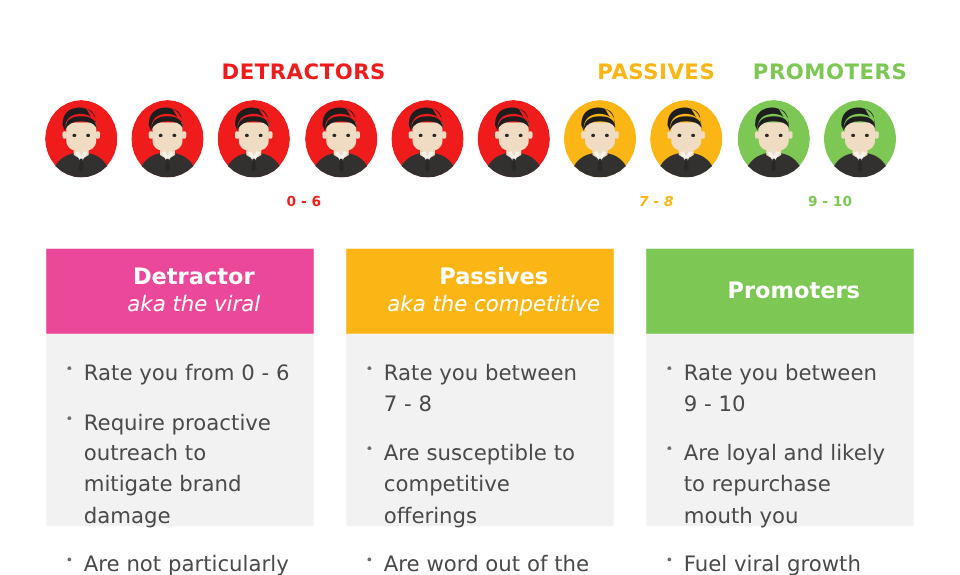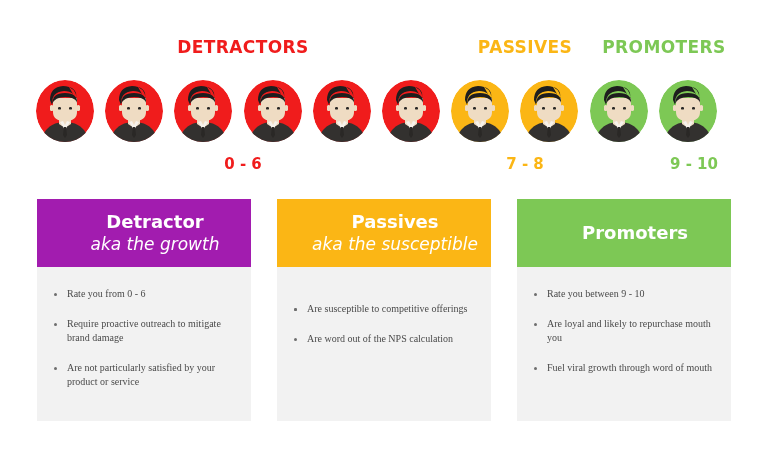--- a/index.html
+++ b/index.html
@@ -11,21 +11,21 @@
     height: 460px;
     background: #ffffff;
     font-family: "DejaVu Sans", sans-serif;
     overflow: hidden;
     position: relative;
   }
 
   
   .headings {
     position: absolute;
-    top: 37px;
+    top: 48px;
     left: 0;
     width: 768px;
     height: 28px;
   }
   .heading {
     position: absolute;
     font-size: 17px;
     font-weight: bold;
     letter-spacing: 0.4px;
     white-space: nowrap;
@@ -68,28 +68,28 @@
   
   .scores {
     position: absolute;
     top: 155px;
     left: 0;
     width: 768px;
     height: 24px;
   }
   .score {
     position: absolute;
-    font-size: 15px;
+    font-size: 11px;
     font-weight: bold;
     white-space: nowrap;
     transform: translateX(-50%);
   }
   .score.s-detractors { left: 243px; color: #F01C1C; }
   .score.s-passives   { left: 525px; color: #FBB615; }
-  .score.s-promoters  { left: 694px; color: #7DC855; }
+  .score.s-promoters  { left: 664px; color: #7DC855; }
 
   
   .cards {
     position: absolute;
     top: 199px;
     left: 0;
     width: 768px;
     height: 222px;
   }
   .card {
@@ -133,24 +133,23 @@
   }
   .bullet-list {
     list-style: none;
     margin: 0;
     padding: 0;
   }
   .bullet-item {
     position: relative;
     padding-left: 16px;
     margin-bottom: 15px;
-    font-size: 10px;
+    font-size: 17px;
     line-height: 1.45;
     color: #4A4A4A;
-    font-family: Liberation Serif, serif;
   }
   .bullet-item:last-child { margin-bottom: 18px; }
   .bullet-item .dot {
     position: absolute;
     left: 3px;
     top: 6px;
     width: 3px;
     height: 3px;
     border-radius: 50%;
     background: #6E6E6E;
@@ -343,48 +342,48 @@
         <path d="M16 25 q-1 -13 12 -14 q6 0 9 3 l-4 -7 q-3 -1 -6 -1 q-13 1 -13 14 z" fill="#1E1E1E"></path>
         <path d="M33 7 q5 1 7 6 l1 11 q1 -13 -8 -17 z" fill="#1E1E1E"></path>
         <rect x="22" y="27" width="3" height="2.6" rx="1.2" fill="#2A2826"></rect>
         <rect x="33" y="27" width="3" height="2.6" rx="1.2" fill="#2A2826"></rect>
       </svg>
     </div>
   </div>
 
 <div class="scores">
   <div class="score s-detractors" style="color: rgb(240, 28, 28);">0 - 6</div>
-  <div class="score s-passives" style="color: rgb(251, 182, 21);">7 - 8</div>
+  <div class="score s-passives" style="color: rgb(251, 182, 21); font-style: italic;">7 - 8</div>
   <div class="score s-promoters" style="color: rgb(125, 200, 85);">9 - 10</div>
 </div>
 
 <div class="cards">
 
   <div class="card c0">
-    <div class="card-header" style="background: #a21caf;">
+    <div class="card-header" style="background: #ec4899;">
       <div class="title">Detractor</div>
-      <div class="subtitle">aka the growth</div>
+      <div class="subtitle">aka the viral</div>
     </div>
     <div class="card-body">
       <ul class="bullet-list">
         <li class="bullet-item"><span class="dot"></span><span>Rate you from 0 - 6</span></li>
         <li class="bullet-item"><span class="dot"></span><span>Require proactive outreach to mitigate brand damage</span></li>
         <li class="bullet-item"><span class="dot"></span><span>Are not particularly satisfied by your product or service</span></li>
       </ul>
     </div>
   </div>
 
   <div class="card c1">
     <div class="card-header" style="background: rgb(251, 182, 21);">
       <div class="title">Passives</div>
-      <div class="subtitle">aka the susceptible</div>
+      <div class="subtitle">aka the competitive</div>
     </div>
     <div class="card-body">
       <ul class="bullet-list">
-        <li class="bullet-item"><span class="dot"></span></li>
+        <li class="bullet-item"><span class="dot"></span><span>Rate you between 7 - 8</span></li>
         <li class="bullet-item"><span class="dot"></span><span>Are susceptible to competitive offerings</span></li>
         <li class="bullet-item"><span class="dot"></span><span>Are word out of the NPS calculation</span></li>
       </ul>
     </div>
   </div>
 
   <div class="card c2">
     <div class="card-header" style="background: rgb(125, 200, 85);">
       <div class="title">Promoters</div>
     </div>

